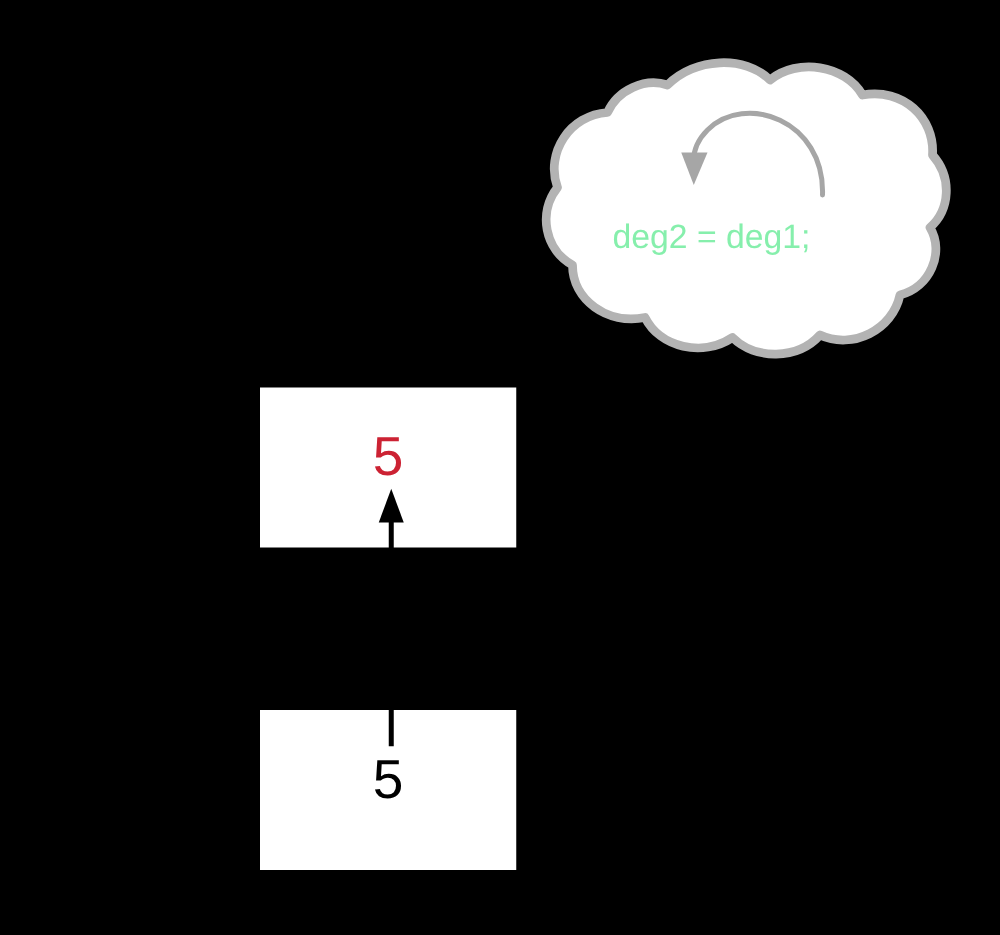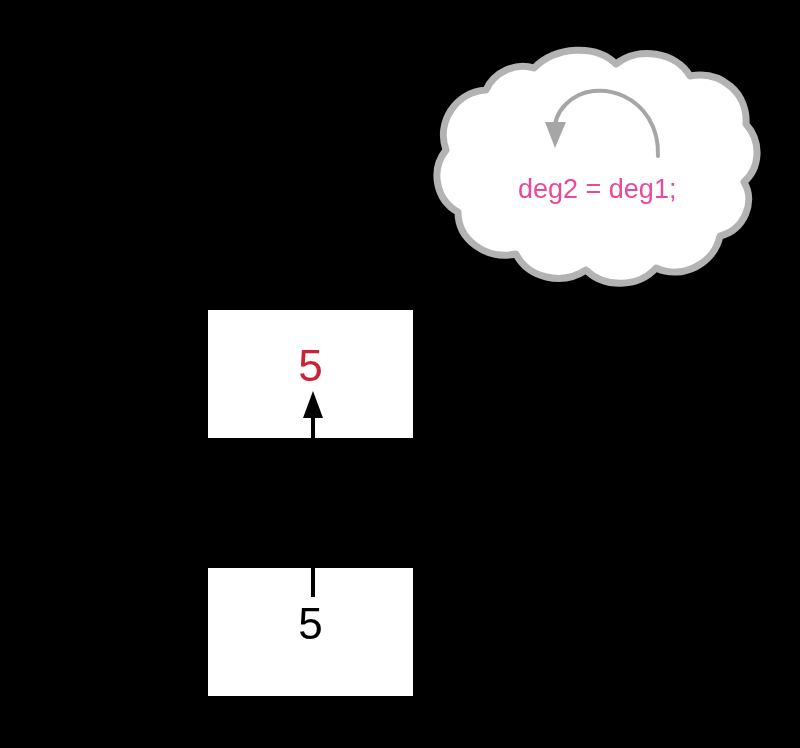--- a/index.html
+++ b/index.html
@@ -84,15 +84,15 @@
                C 494 72, 516 62, 534 68
                Z" fill="#ffffff" stroke="#b3b3b3" stroke-width="7" stroke-linejoin="round"></path>
 
       <path d="M 658 156
                C 660 96, 596 74, 566 104
                C 556 114, 554 124, 555 133" fill="none" stroke="#a6a6a6" stroke-width="4" stroke-linecap="round"></path>
       <polygon points="555,148 545,122 566,122" fill="#a6a6a6"></polygon>
     </g>
   </svg>
 
-  <div class="cloud-text" style="left:518px; top:176px; color:#ec4899;">deg2 = deg1;</div>
+  <div class="cloud-text" style="left:490px; top:176px; color:#86efac;">deg2 = deg1;</div>
 
 </div>
 
 </body></html>

